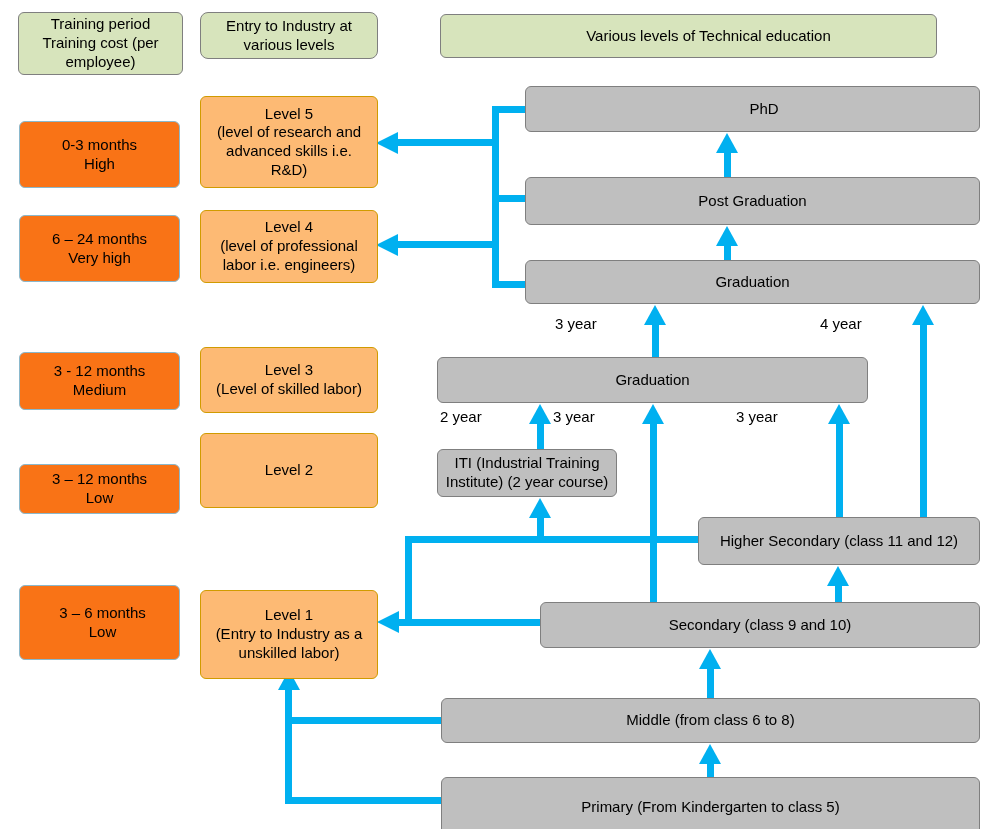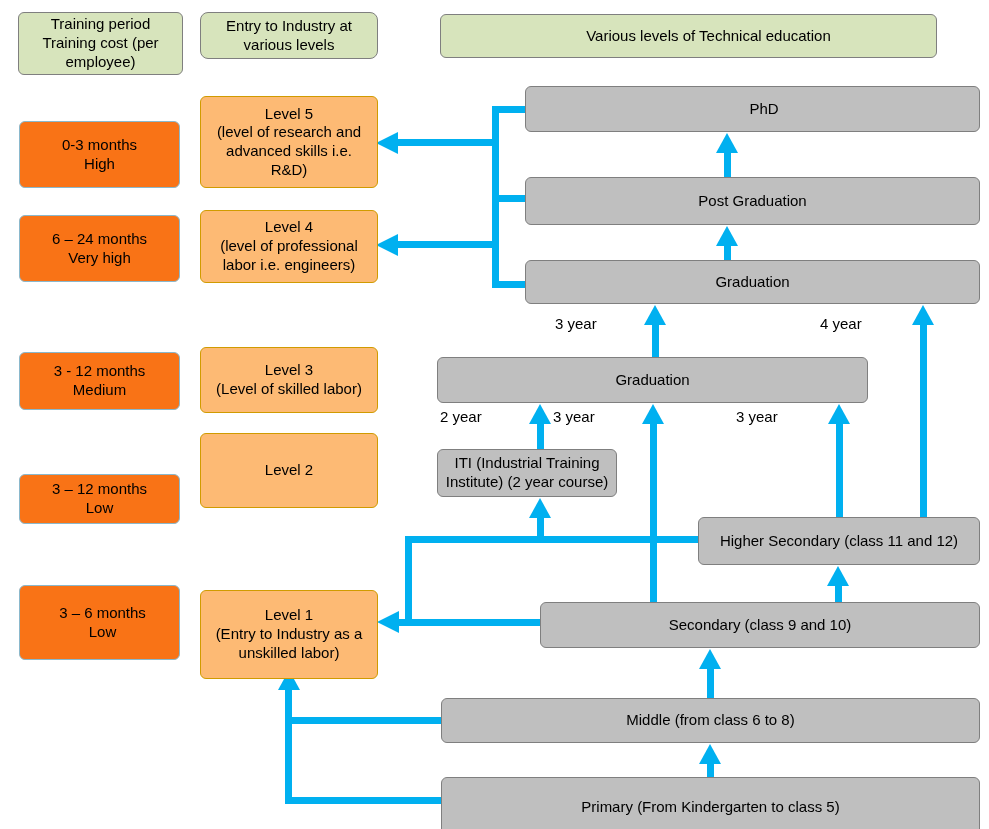--- a/index.html
+++ b/index.html
@@ -95,21 +95,21 @@
     <span class="t">High</span>
   </div>
   <div class="box blue" style="left:19px;top:215px;width:161px;height:67px;">
     <span class="t">6 – 24 months</span>
     <span class="t">Very high</span>
   </div>
   <div class="box blue" style="left:19px;top:352px;width:161px;height:58px;">
     <span class="t">3 - 12 months</span>
     <span class="t">Medium</span>
   </div>
-  <div class="box blue" style="left:19px;top:474px;width:161px;height:50px;align-items:center;">
+  <div class="box blue" style="left:19px;top:464px;width:161px;height:50px;align-items:center;">
     <span class="t">3 – 12 months</span>
     <span class="t">Low</span>
   </div>
   <div class="box blue" style="left:19px;top:585px;width:161px;height:75px;padding-left:12px;">
     <span class="t">3 – 6 months</span>
     <span class="t">Low</span>
   </div>
 
   <div class="box orange" style="left:200px;top:96px;width:178px;height:92px;">
     <span class="t">Level 5</span>

